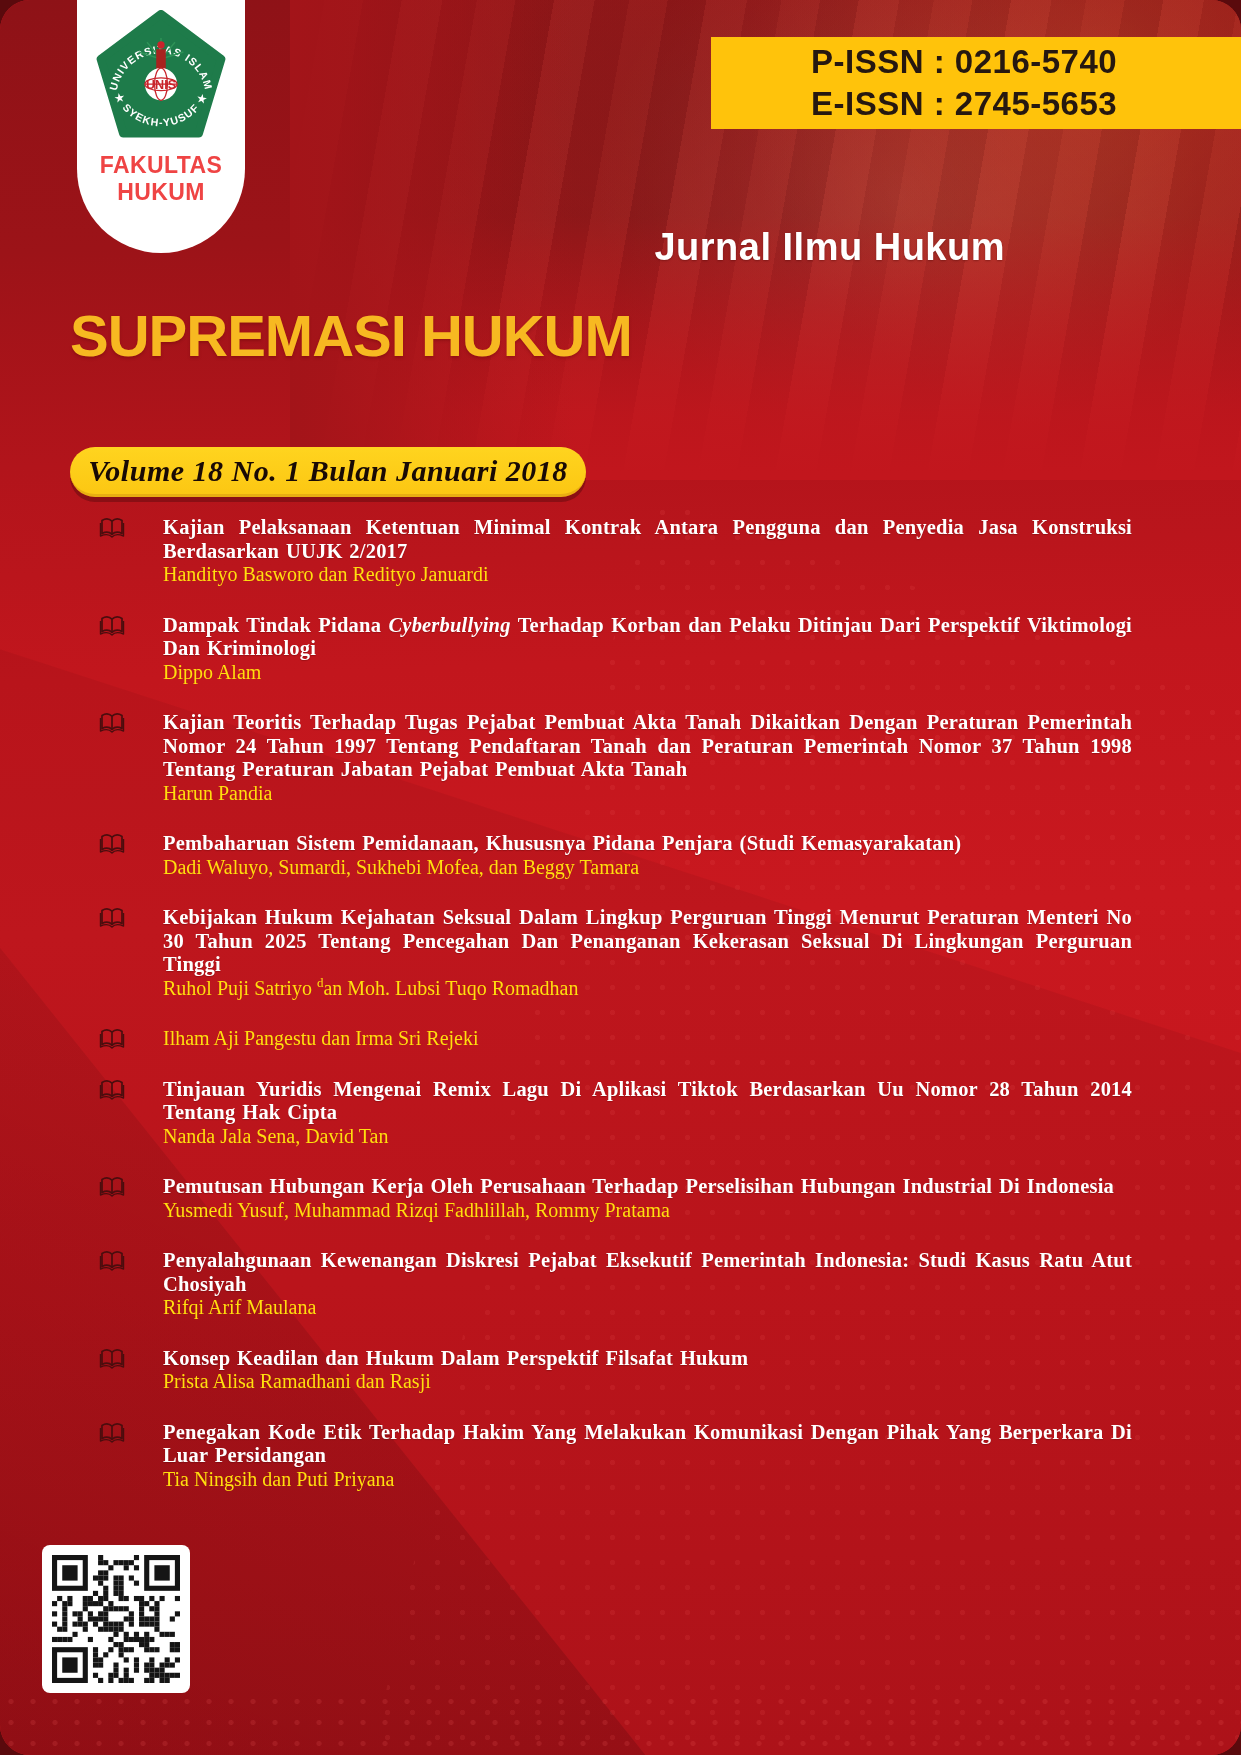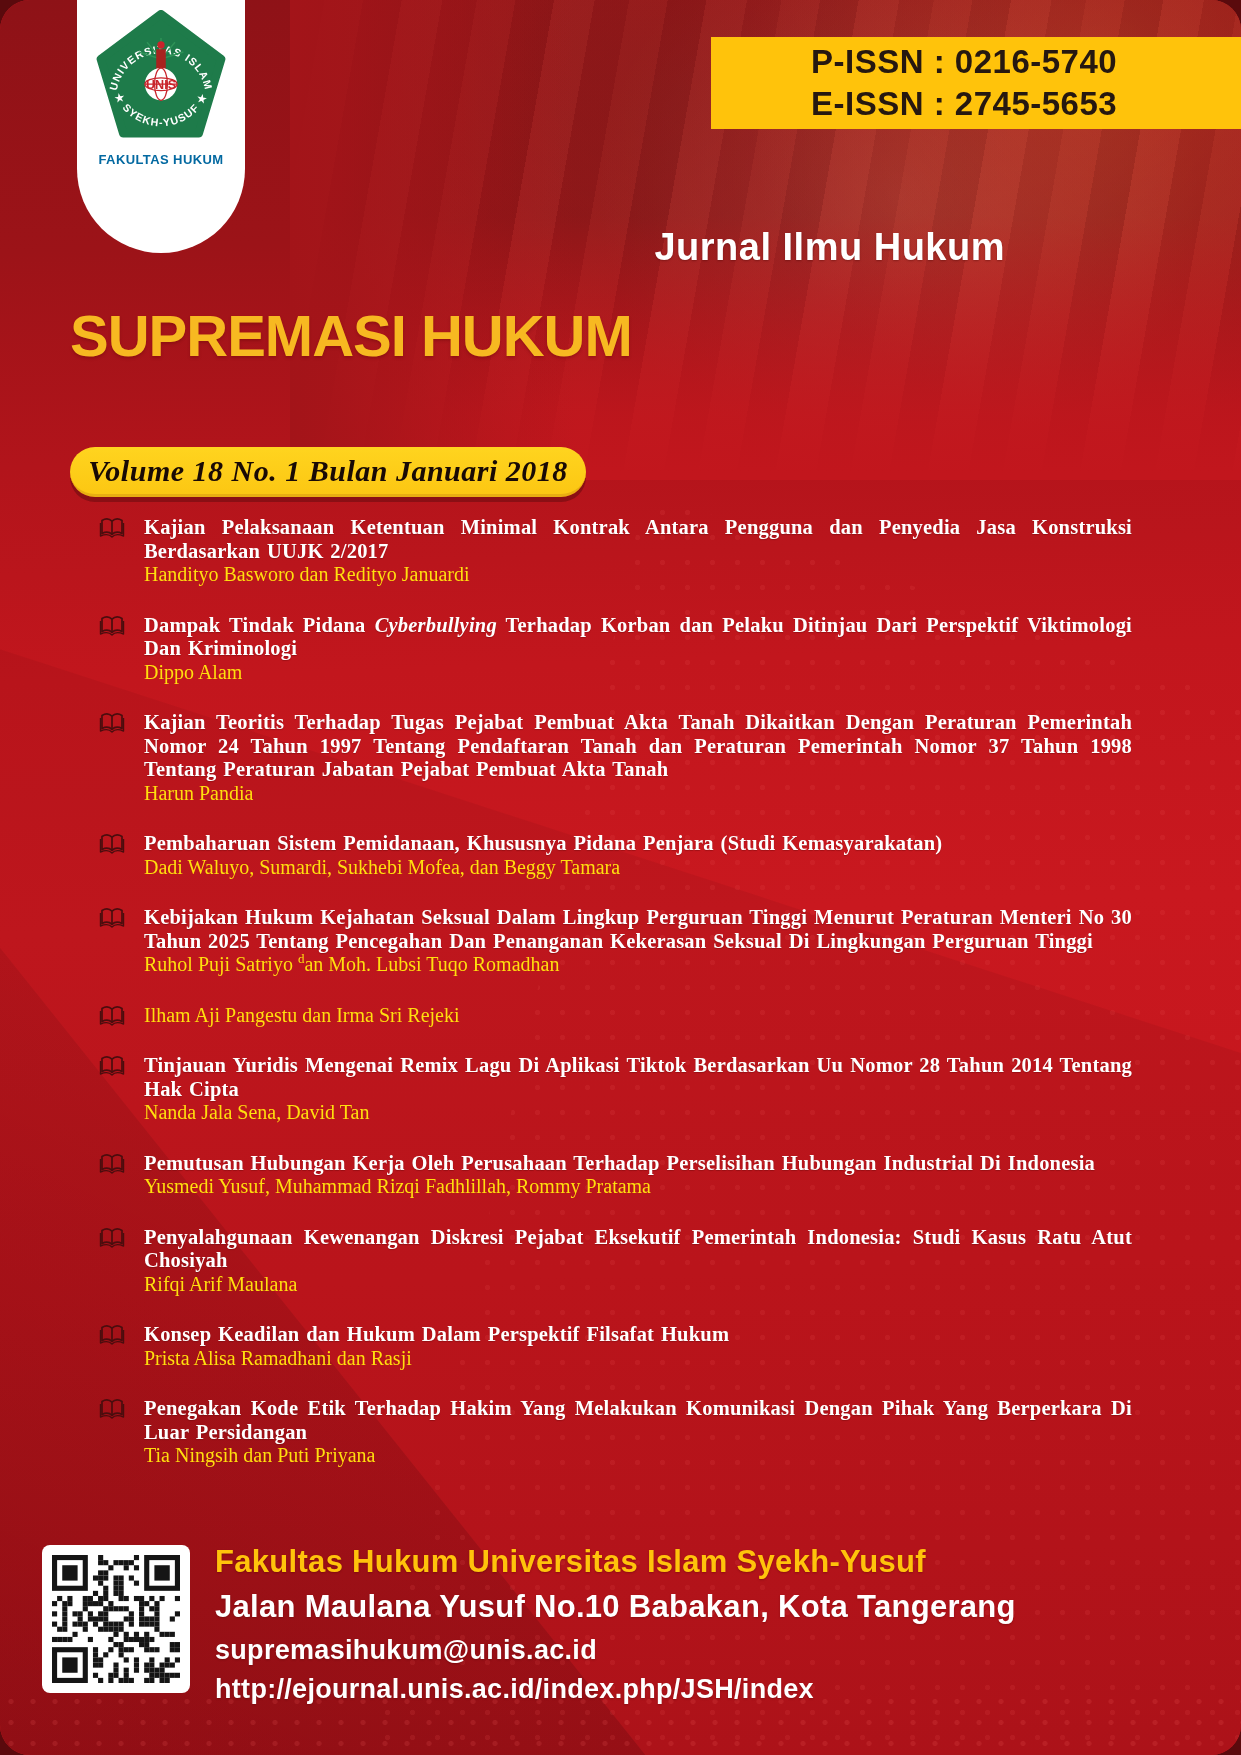--- a/index.html
+++ b/index.html
@@ -37,36 +37,36 @@
   .dots-bottom{position:absolute; left:0; bottom:0; width:100%; height:64px;
     background-image:radial-gradient(rgba(240,90,90,.18) 2.2px, rgba(240,90,90,0) 3px);
     background-size:22px 21px;}
   
   .issn-badge{position:absolute; top:37px; right:0; width:530px; height:92px;
     background:var(--issn-yellow); display:flex; flex-direction:column; justify-content:center; align-items:center;}
   .issn-line{font-weight:bold; font-size:33px; line-height:42px; color:#261810; letter-spacing:.5px; width:330px;}
   .logo-badge{position:absolute; left:77px; top:0; width:168px; height:253px;
     background:#fff; border-radius:0 0 84px 84px; text-align:center;}
   .logo-badge svg{display:block; margin:10px auto 0;}
-  .badge-label{font-weight:bold; font-size:13px; letter-spacing:.4px; color:#0369a1; margin-top:2px;}
+  .badge-label{font-weight:bold; font-size:23px; letter-spacing:.4px; color:#ef4444; margin-top:2px;}
   .journal-subtitle{position:absolute; top:226px; right:236px;
     font-weight:bold; font-size:38px; color:#fff; letter-spacing:.5px;
     text-shadow:0 1px 2px rgba(60,0,0,.35);}
   .journal-title{position:absolute; left:70px; top:288px; margin:0; width:1100px;
     font-weight:800; font-size:58px; line-height:96px; letter-spacing:-1px;
     color:var(--title-gold); text-shadow:0 2px 3px rgba(70,0,0,.25);}
   .volume-banner{position:absolute; left:70px; top:447px; width:516px; height:47px;
     background:linear-gradient(#ffd41f,#fcc713); border-bottom:3px solid #e9ae12;
     border-radius:25px; box-shadow:0 5px 0 rgba(96,10,13,.5);
     display:flex; align-items:center; justify-content:center;}
   .volume-banner span{font-family:"Liberation Serif", serif; font-style:italic; font-weight:bold;
     font-size:30px; color:#190a05; letter-spacing:.5px;}
   
   .articles{position:absolute; left:99px; top:516px; width:1033px;}
-  .article{display:flex; gap:19px; margin-bottom:27px;}
+  .article{display:flex; gap:38px; margin-bottom:27px;}
   .article .icon{flex:0 0 26px; margin-top:1px;}
   .article-body{flex:1; font-family:"Liberation Serif", serif;}
   .article-title{font-weight:bold; font-size:20.5px; line-height:23.5px; color:#fff;
     text-align:justify; letter-spacing:.2px; word-spacing:1.5px;
     text-shadow:0 1px 1px rgba(70,0,0,.3);}
   .article-title em{font-style:italic;}
   .article-authors{font-size:20px; line-height:23.5px; color:var(--author-yellow); margin-top:0;}
   sup{font-size:65%; vertical-align:super; line-height:0;}
   
   .qr-box{position:absolute; left:42px; top:1545px; width:128px; height:128px;
@@ -467,20 +467,14 @@
         <rect x="5" y="5" width="25" height="25" fill="#fff"></rect>
         <rect x="10" y="10" width="15" height="15"></rect>
         <rect x="90" y="0" width="35" height="35"></rect>
         <rect x="95" y="5" width="25" height="25" fill="#fff"></rect>
         <rect x="100" y="10" width="15" height="15"></rect>
         <rect x="0" y="90" width="35" height="35"></rect>
         <rect x="5" y="95" width="25" height="25" fill="#fff"></rect>
         <rect x="10" y="100" width="15" height="15"></rect>
       </svg>
   </div>
-  <div class="footer-text">
-    <div class="footer-line footer-faculty">Fakultas Hukum Universitas Islam Syekh-Yusuf</div>
-    <div class="footer-line footer-address">Jalan Maulana Yusuf No.10 Babakan, Kota Tangerang</div>
-    <div class="footer-line footer-email">supremasihukum@unis.ac.id</div>
-    <div class="footer-line footer-url">http://ejournal.unis.ac.id/index.php/JSH/index</div>
-  </div>
 
 </div>
 
 </body></html>

